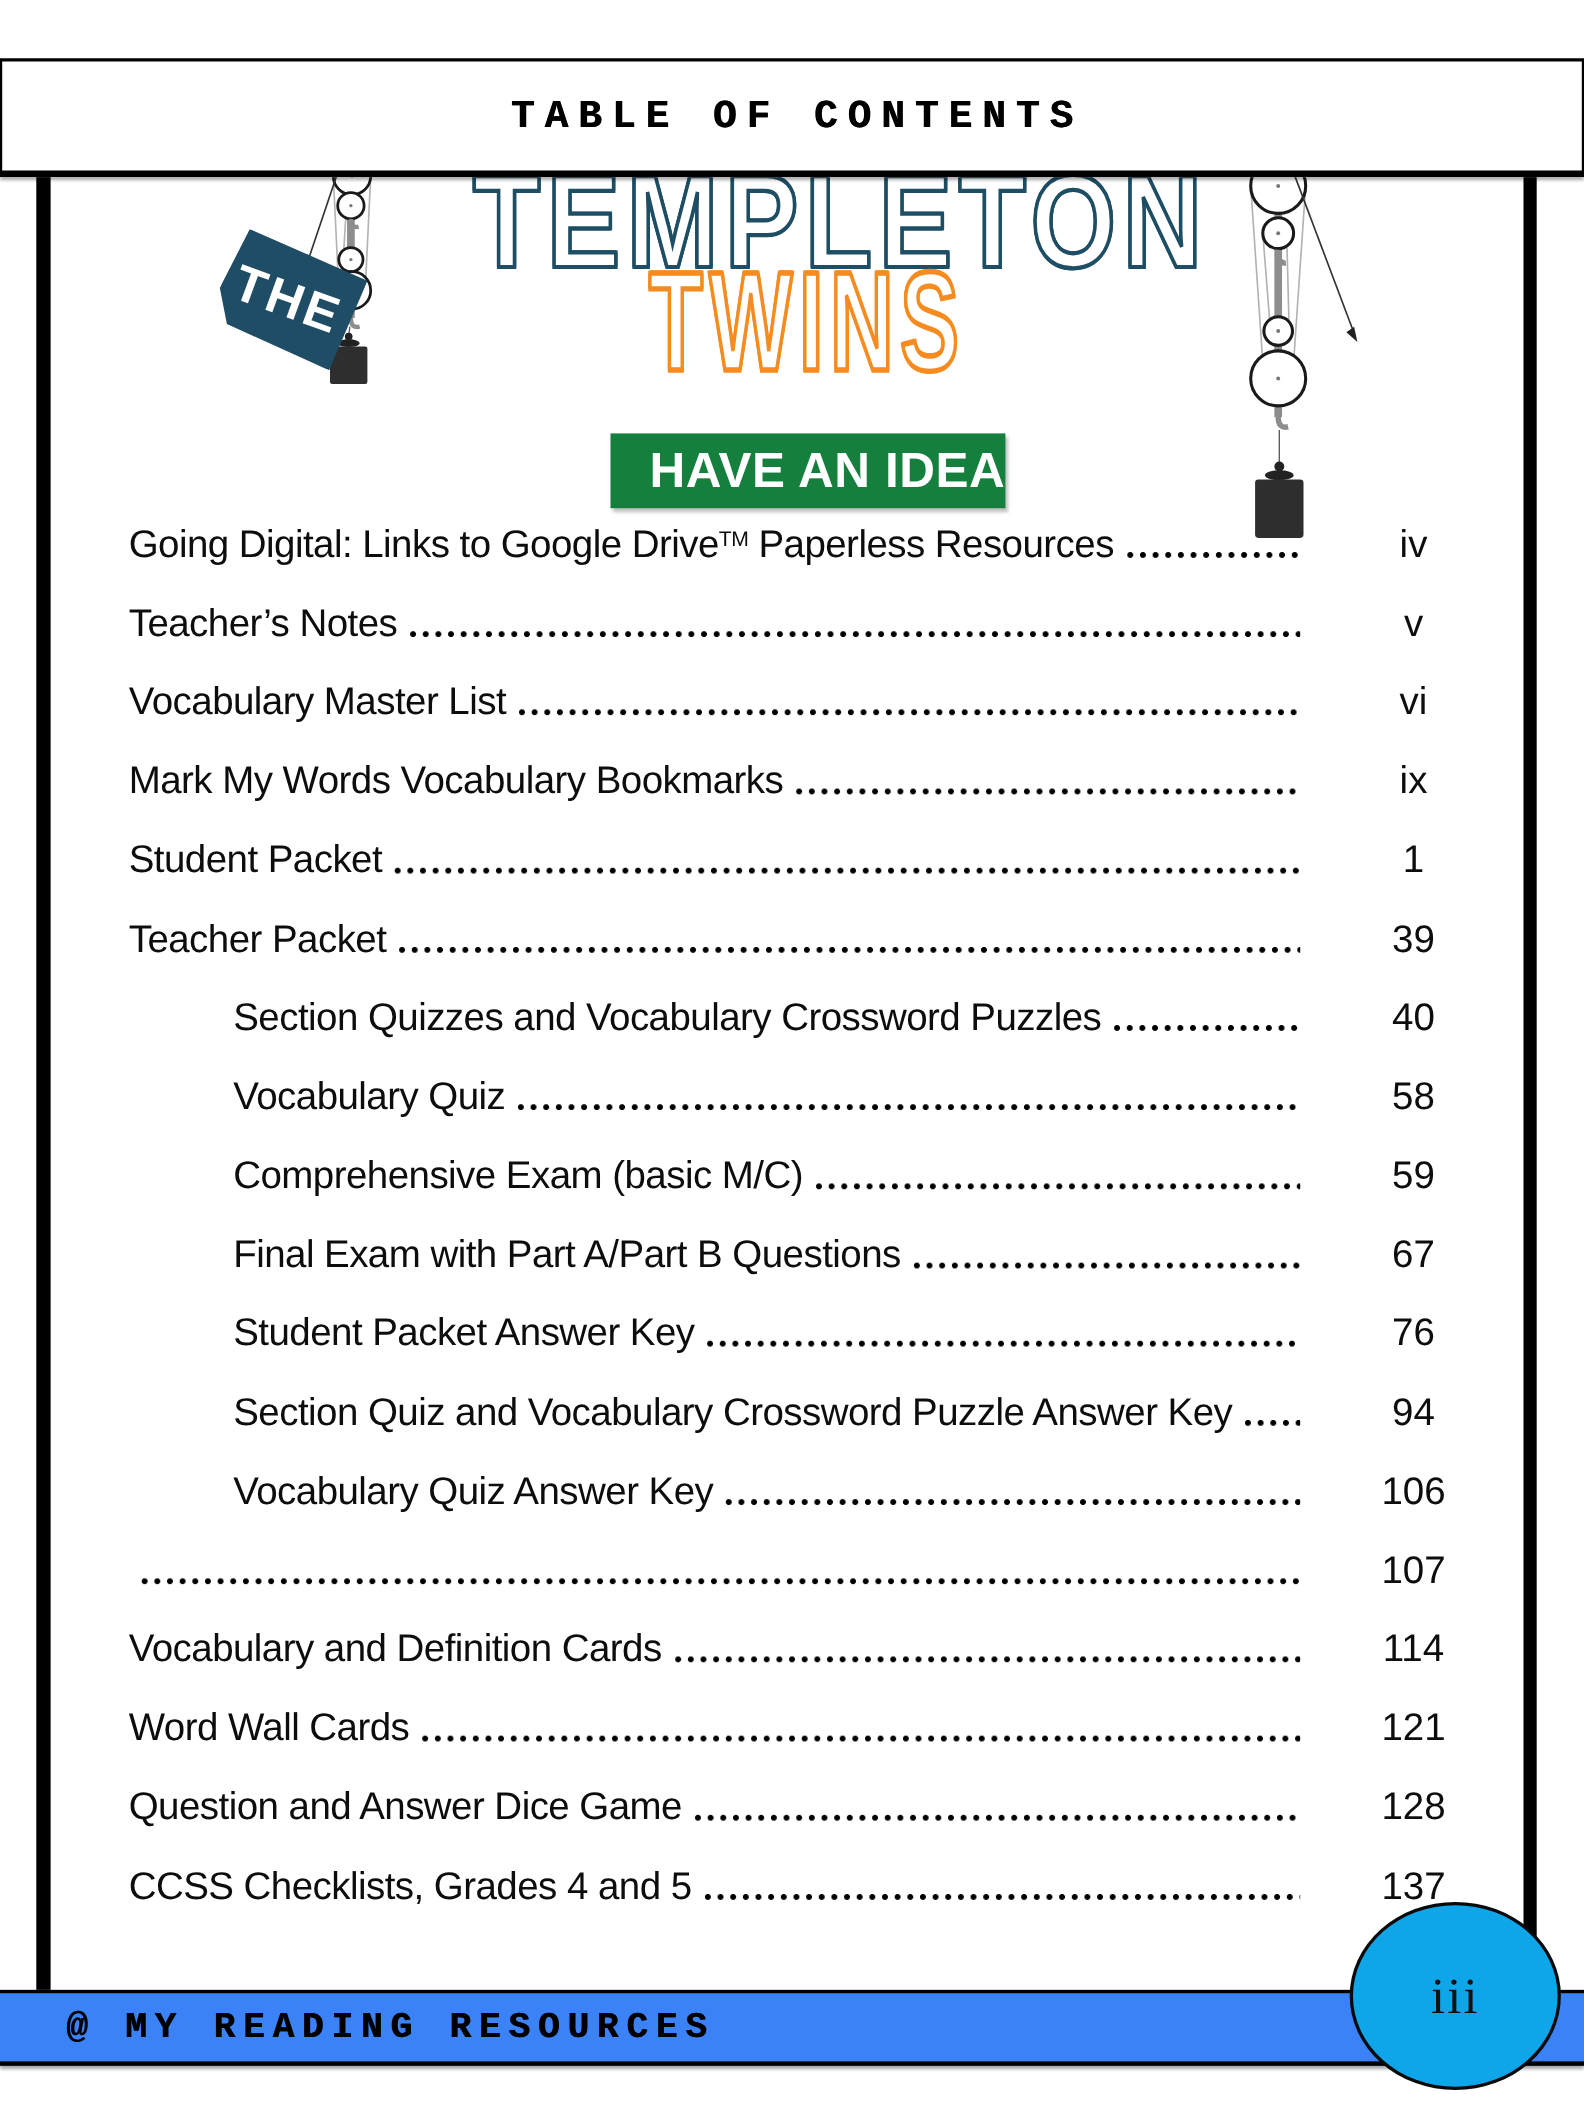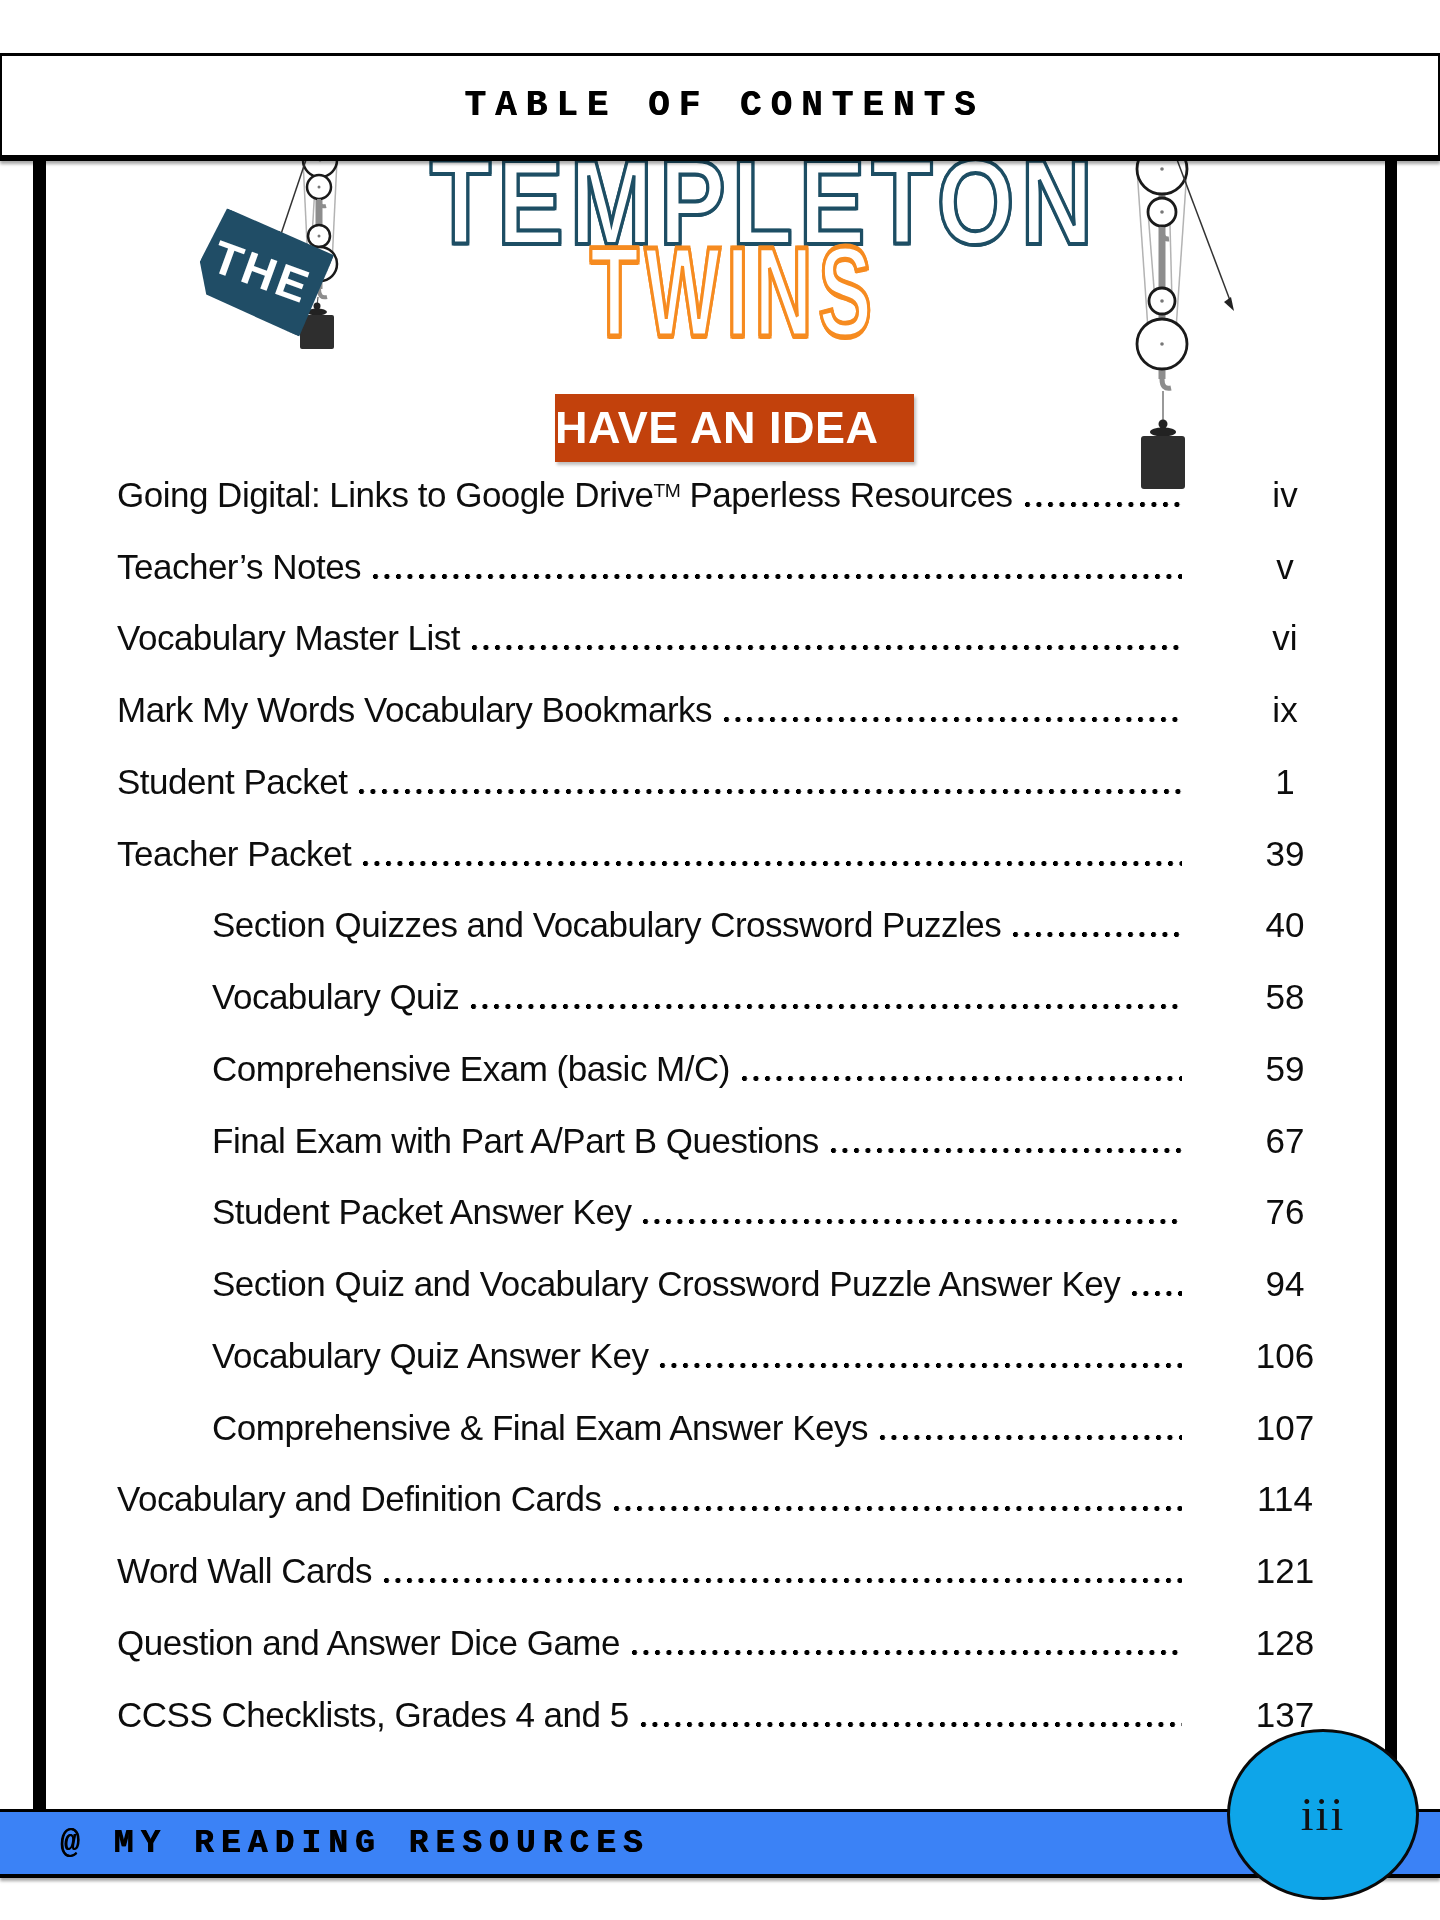--- a/index.html
+++ b/index.html
@@ -22,22 +22,22 @@
   .art-templeton{position:absolute;left:430px;top:142px;width:623px;text-align:center;
           font-size:100px;line-height:100px;font-weight:bold;letter-spacing:6px;white-space:nowrap;
           color:#fff;-webkit-text-stroke:3.2px #1d4e64;
           text-shadow:1.5px 0 #1d4e64,-1.5px 0 #1d4e64,0 1.5px #1d4e64,0 -1.5px #1d4e64;
           transform:scaleY(1.2);transform-origin:top center;z-index:2;}
   .art-twins{position:absolute;left:590px;top:229px;width:273px;text-align:center;
           font-size:80px;line-height:80px;font-weight:bold;letter-spacing:6px;white-space:nowrap;
           color:#fff;-webkit-text-stroke:3px #f68b20;
           text-shadow:1.5px 0 #f68b20,-1.5px 0 #f68b20,0 1.5px #f68b20,0 -1.5px #f68b20;
           transform:scaleY(1.6);transform-origin:top center;z-index:2;}
-  .art-subtitle{position:absolute;left:555px;top:394px;width:359px;height:68px;background:#c2410c;
-          display:flex;align-items:center;justify-content:flex-start;z-index:2;
+  .art-subtitle{position:absolute;left:555px;top:394px;width:359px;height:68px;background:#15803d;
+          display:flex;align-items:center;justify-content:flex-end;z-index:2;
           box-shadow:2px 3px 3px rgba(0,0,0,.25);}
   .art-subtitle span{color:#fff;font-weight:bold;font-size:45px;letter-spacing:0.5px;white-space:nowrap;}
   .the-sign{position:absolute;left:200px;top:224px;width:124px;height:96px;background:#204d66;
           transform:rotate(20deg);clip-path:polygon(6% 0,100% 8%,96% 100%,14% 92%,0 62%);
           display:flex;align-items:center;justify-content:center;z-index:3;
           box-shadow:3px 4px 3px rgba(0,0,0,.3);}
   .the-sign span{color:#fff;font-weight:bold;font-size:46px;letter-spacing:3px;}
   .pulley-left{position:absolute;left:270px;top:139px;z-index:2;}
   .pulley-right{position:absolute;left:1112px;top:139px;z-index:2;}
 
@@ -193,21 +193,20 @@
         <span class="toc-title">Section Quiz and Vocabulary Crossword Puzzle Answer Key</span>
         <span class="leader"></span>
         <span class="toc-page">94</span>
       </div>
       <div class="toc-row indent">
         <span class="toc-title">Vocabulary Quiz Answer Key</span>
         <span class="leader"></span>
         <span class="toc-page">106</span>
       </div>
       <div class="toc-row indent">
-        <span class="toc-title">Comprehensive &amp; Final Exam Answer Keys</span>
         <span class="leader"></span>
         <span class="toc-page">107</span>
       </div>
       <div class="toc-row">
         <span class="toc-title">Vocabulary and Definition Cards</span>
         <span class="leader"></span>
         <span class="toc-page">114</span>
       </div>
       <div class="toc-row">
         <span class="toc-title">Word Wall Cards</span>

